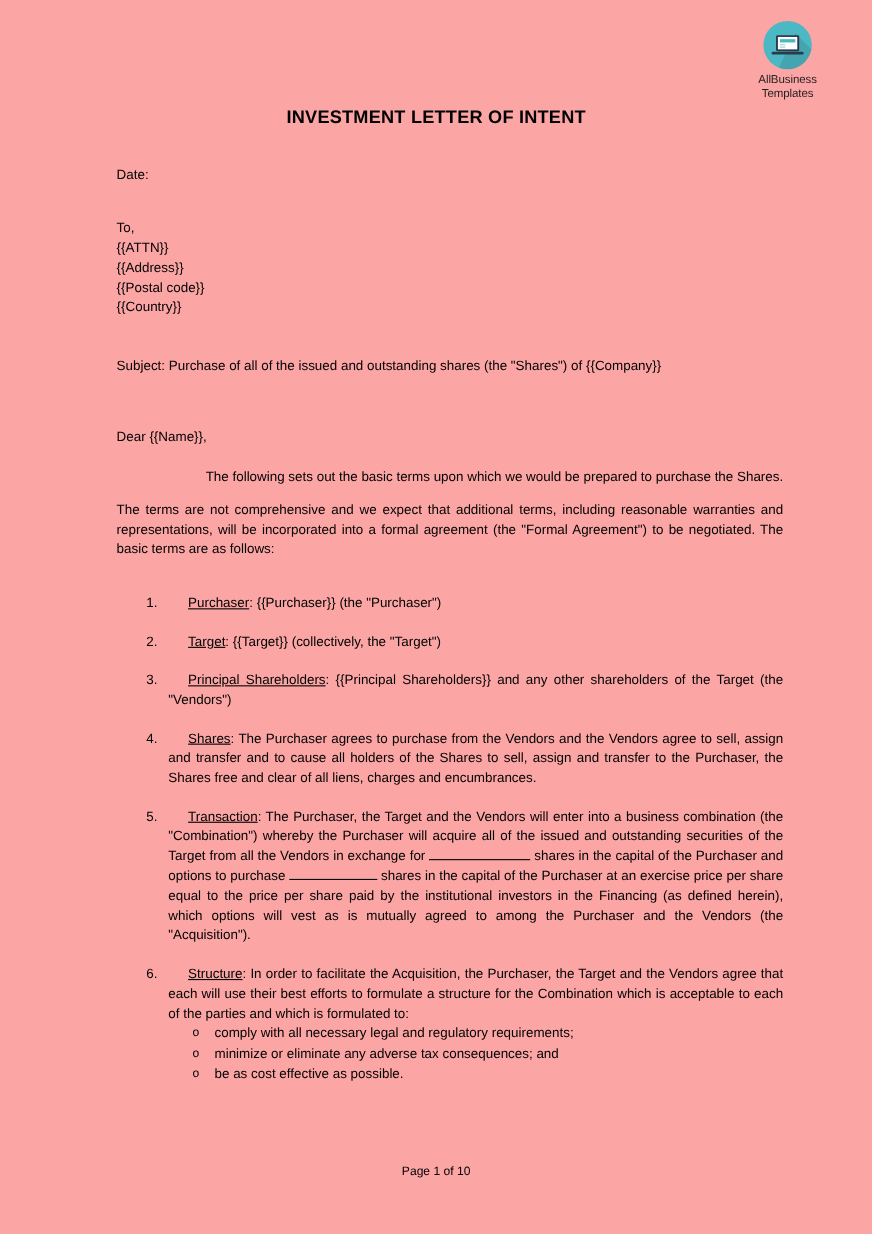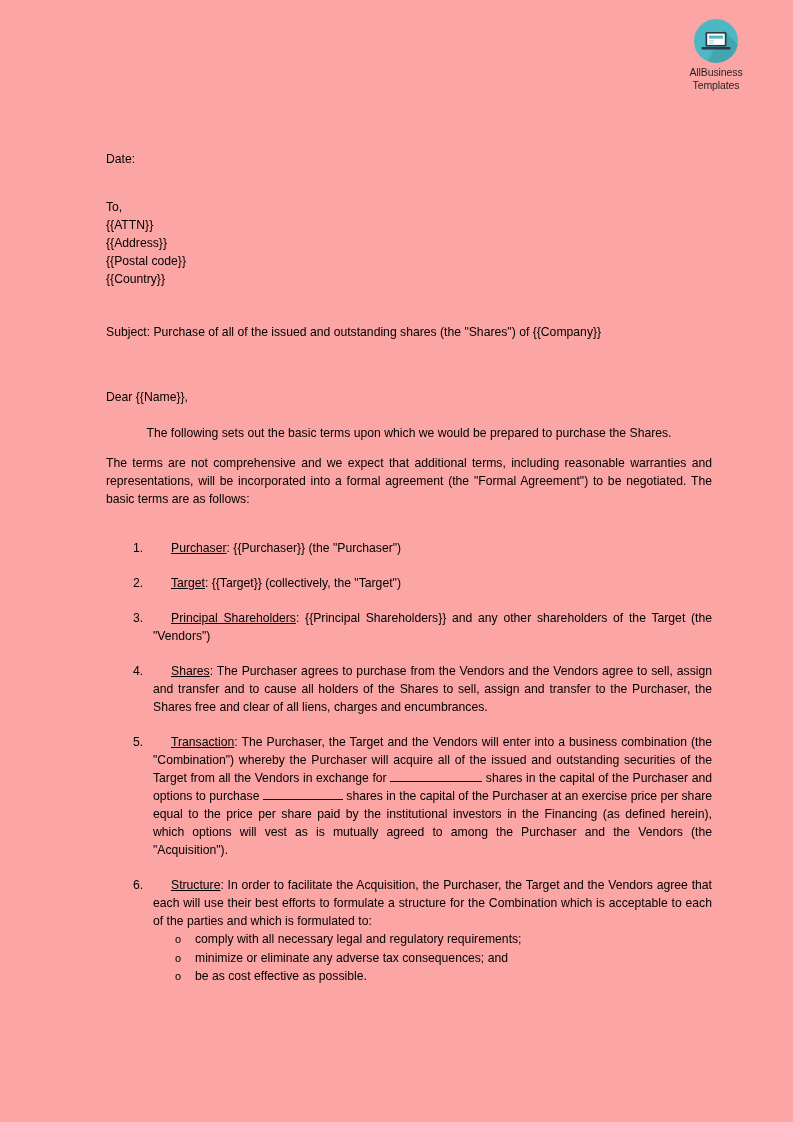--- a/index.html
+++ b/index.html
@@ -68,21 +68,21 @@
   .addr-line { line-height: 18px; }
 
   .subject-row { margin-top: 0; }
   .subject-label { font-weight: normal; }
   .subject-text { font-weight: normal; }
 
   p.para {
     margin: 0;
     text-align: justify;
   }
-  p.para.nojustify { text-align: center; }
+  p.para.nojustify { text-align: right; }
 
   
   ol.terms {
     list-style: none;
     margin: 0;
     padding: 0;
   }
   ol.terms > li {
     position: relative;
     padding-left: 47px;
@@ -161,20 +161,21 @@
         <rect x="16" y="24.2" width="5" height="1.3" fill="#bcd9de"></rect>
         <rect x="8.5" y="29" width="29" height="2.6" rx="1.1" fill="#2b3a4a"></rect>
       </svg>
     </div>
     <div class="logo-text">
       <div>AllBusiness</div>
       <div>Templates</div>
     </div>
   </div>
 
+  <div class="doc-title">INVESTMENT  LETTER OF INTENT</div>
 
   <div class="body-area">
 
     <div class="addr-line">Date:</div>
 
     <div class="spacer-lg"></div>
 
     <div class="addr-line">To,</div>
     <div class="addr-line">{{ATTN}}</div>
     <div class="addr-line">{{Address}}</div>
@@ -244,14 +245,15 @@
           <li>
             <span class="submarker">o</span>
             <span>be as cost effective as possible.</span>
           </li>
         </ul>
       </li>
 
     </ol>
   </div>
 
+  <div class="footer">Page 1 of 10</div>
 
 </div>
 
 </body></html>

